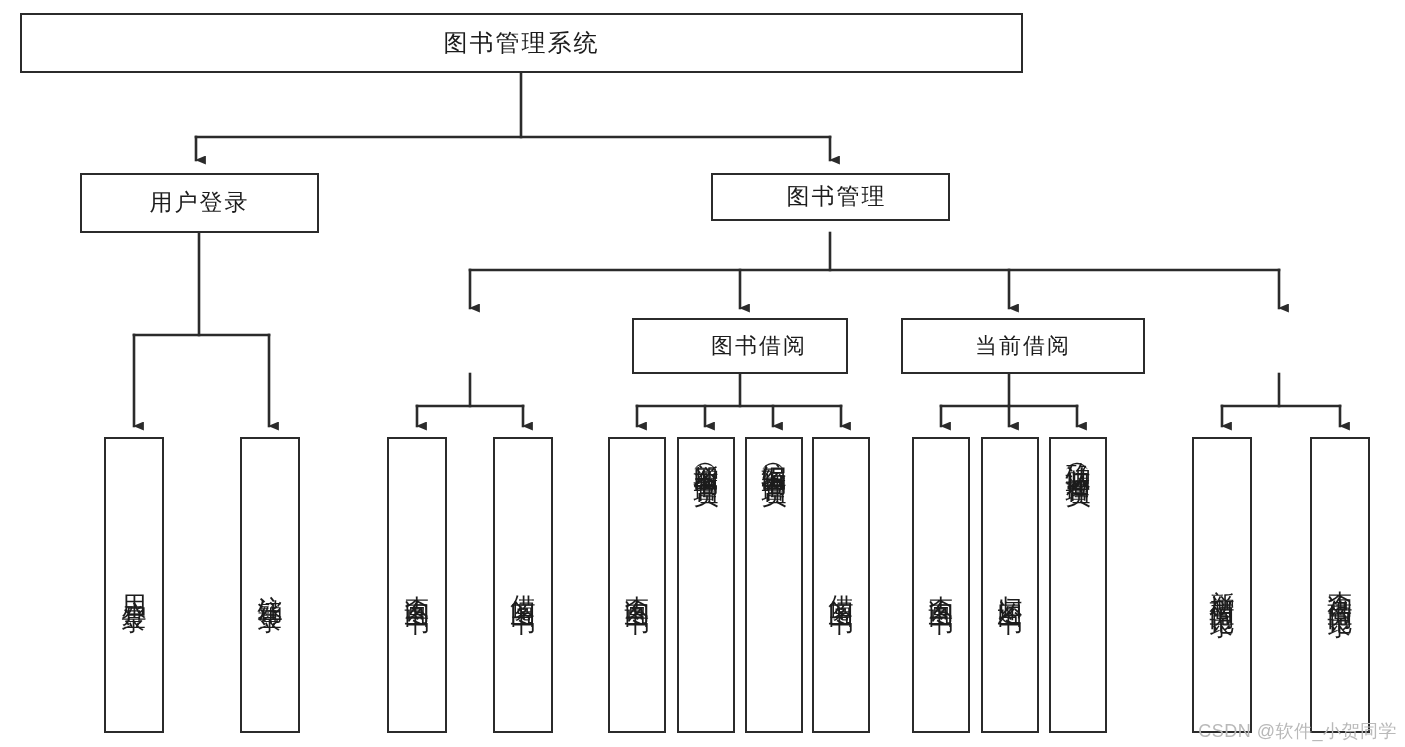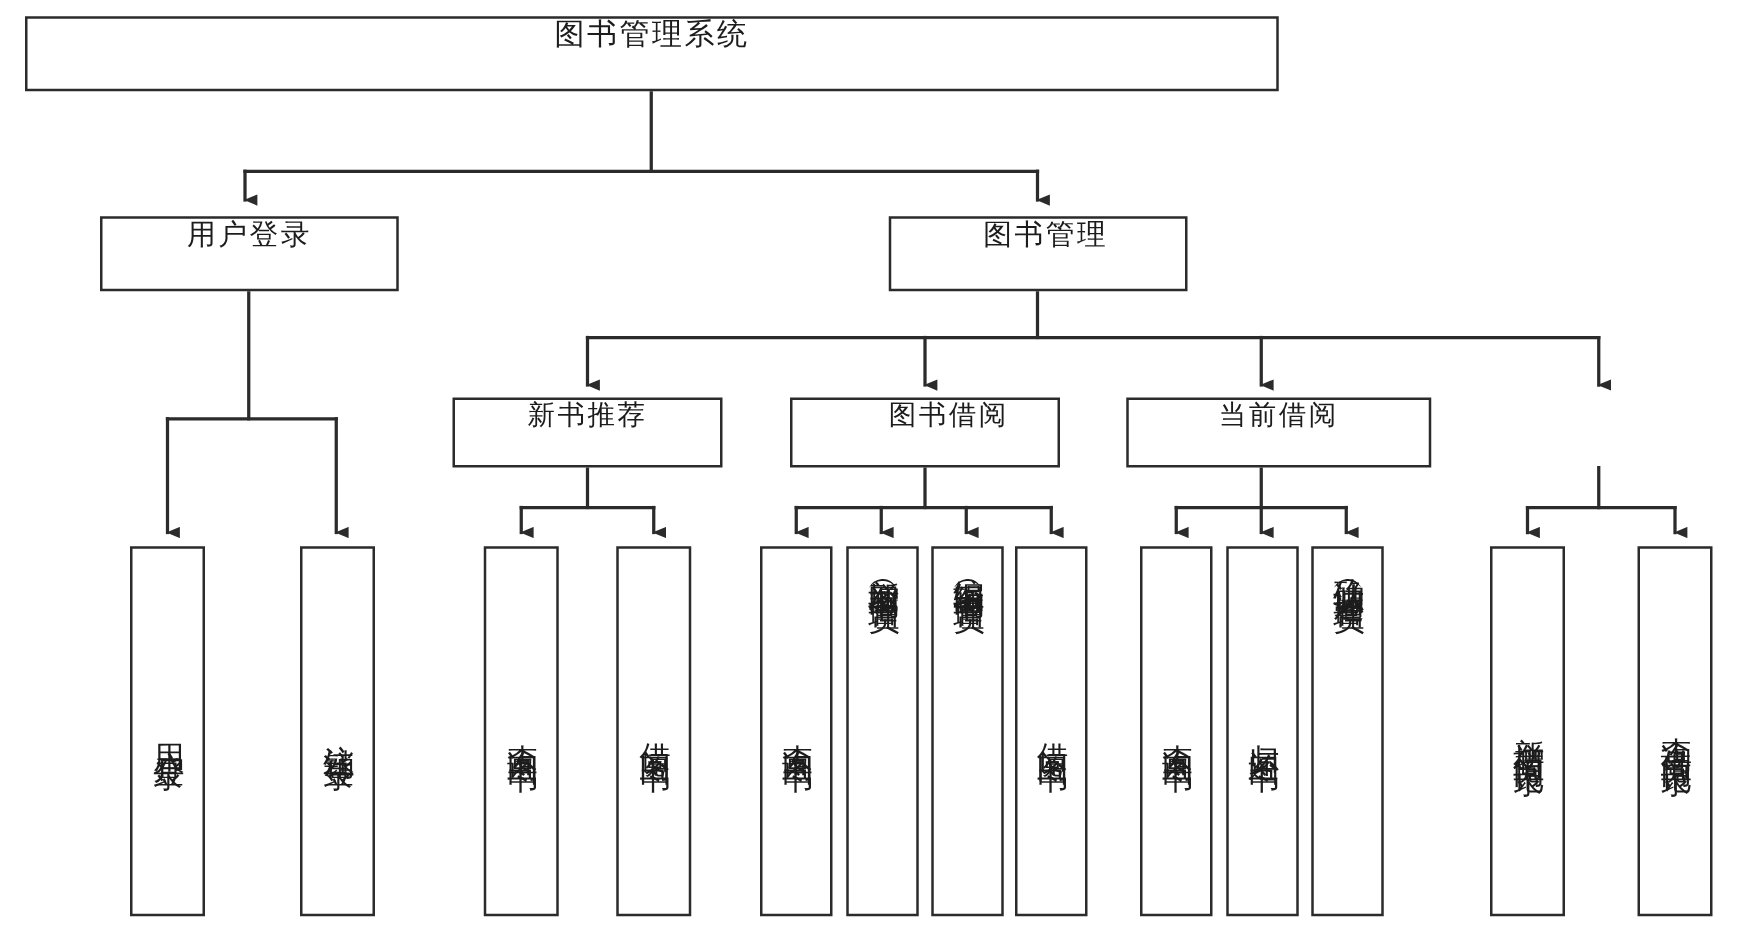--- a/index.html
+++ b/index.html
@@ -24,21 +24,21 @@
     z-index:1;
   }
   
   .node{
     position:absolute;
     box-sizing:border-box;
     background:#ffffff;
     border:2px solid #2b2b2b;
     z-index:2;
     display:flex;
-    align-items:flex-start;
+    align-items:center;
     justify-content:center;
     color:#1c1c1c;
   }
   .node .label{
     display:block;
     white-space:pre;
     letter-spacing:1px;
   }
   
   .node.horiz .label{
@@ -137,27 +137,24 @@
   </svg>
 
   <div class="node root horiz" style="left:20px; top:13px; width:1003px; height:60px;">
     <span class="label">图书管理系统</span>
   </div>
 
   <div class="node mid horiz" style="left:80px; top:173px; width:239px; height:60px;">
     <span class="label">用户登录</span>
   </div>
 
-  <div class="node mid horiz" style="left:711px; top:173px; width:239px; height:60px;padding-left:12px;">
+  <div class="node mid horiz" style="left:711px; top:173px; width:239px; height:48px;padding-left:12px;">
     <span class="label">图书管理</span>
   </div>
 
-  <div class="node sub horiz" style="left:362px; top:318px; width:216px; height:56px;">
-    <span class="label">新书推荐</span>
-  </div>
 
   <div class="node sub horiz" style="left:632px; top:318px; width:216px; height:56px;padding-left:38px;">
     <span class="label">图书借阅</span>
   </div>
 
   <div class="node sub horiz" style="left:901px; top:318px; width:244px; height:56px;">
     <span class="label">当前借阅</span>
   </div>
 
 
@@ -206,14 +203,15 @@
   </div>
 
   <div class="node leaf" style="left:1192px; top:437px; width:60px; height:296px;">
     <span class="label">新增借阅记录</span>
   </div>
 
   <div class="node leaf" style="left:1310px; top:437px; width:60px; height:296px;">
     <span class="label">查询借阅记录</span>
   </div>
 
+  <div id="watermark">CSDN @软件_小贺同学</div>
 
 </div>
 
 </body></html>

